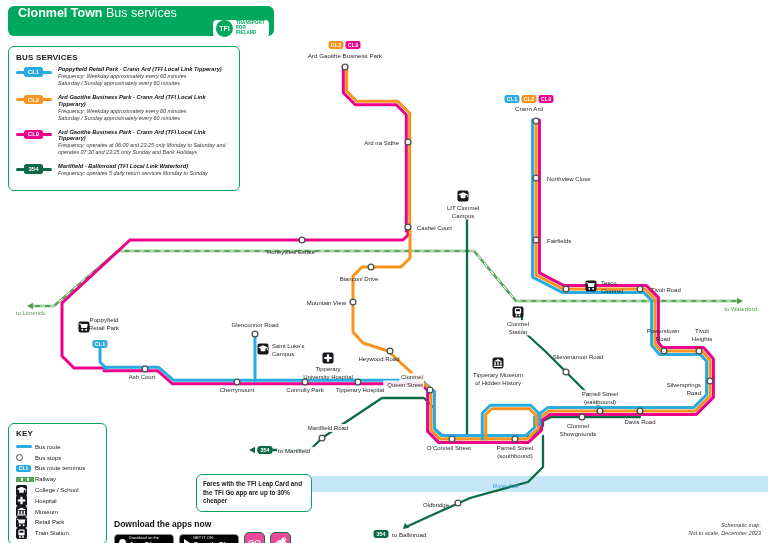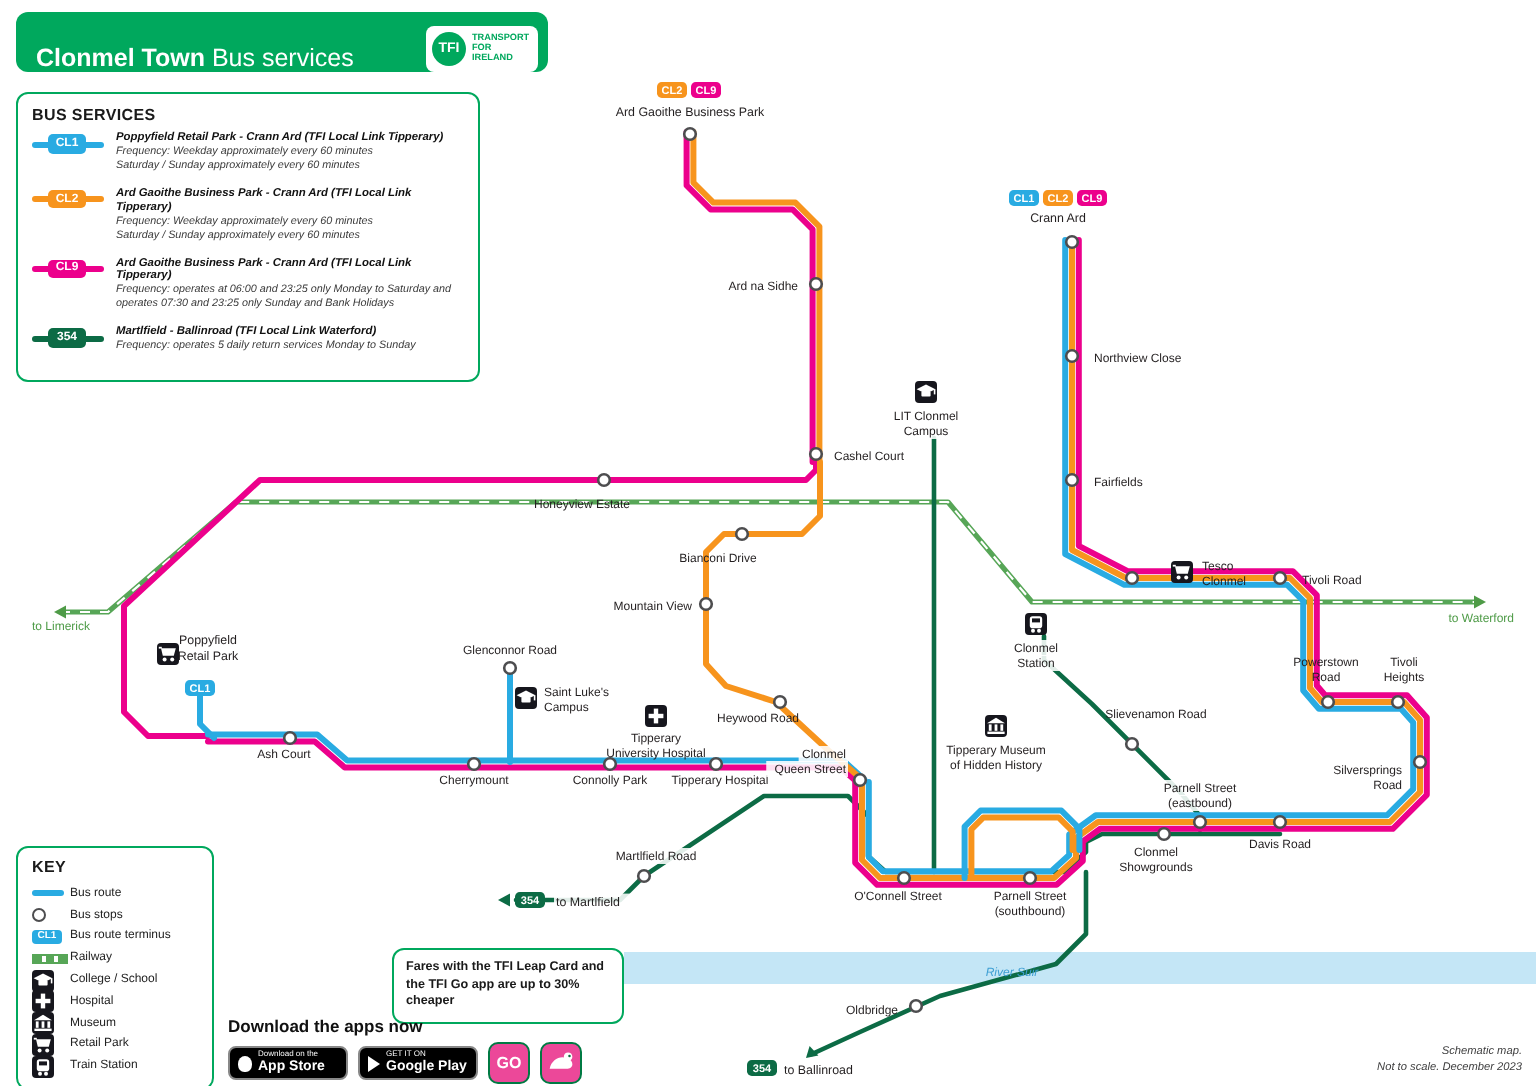--- a/index.html
+++ b/index.html
@@ -3,21 +3,21 @@
 <meta charset="utf-8">
 <style>
   html,body{margin:0;padding:0;}
   body{width:768px;height:543px;position:relative;background:#fff;overflow:hidden;
        font-family:"Liberation Sans",sans-serif;color:#231F20;}
   svg{font-family:"Liberation Sans",sans-serif;}
   #map{position:absolute;left:0;top:0;width:768px;height:543px;}
 
   
   #header{position:absolute;left:8px;top:6px;width:266px;height:30px;background:#00A85D;
-          border-radius:6px;display:flex;align-items:flex-end;padding:0 5px 0 10px;box-sizing:border-box;}
+          border-radius:6px;display:flex;align-items:flex-start;padding:0 5px 0 10px;box-sizing:border-box;flex-direction:column;}
   .h-title{color:#fff;font-size:12.5px;white-space:nowrap;}
   .h-title b{font-weight:bold;}
   .tfi-logo{margin-left:auto;background:#fff;border-radius:4px;width:56px;height:23px;
             display:flex;align-items:center;padding:0 3px;box-sizing:border-box;}
   .tfi-circle{width:17px;height:17px;border-radius:50%;background:#00A85D;color:#fff;
               font-size:7px;font-weight:bold;display:flex;align-items:center;justify-content:center;}
   .tfi-text{color:#00A85D;font-size:4.6px;font-weight:bold;line-height:1.08;margin-left:3px;}
 
   
   .panel{position:absolute;background:#fff;border:1.6px solid #00A85D;border-radius:6px;box-sizing:border-box;}
@@ -39,21 +39,21 @@
   .k-stop{width:5px;height:5px;border:1.3px solid #4D4D4F;border-radius:50%;background:#fff;}
   .k-badge{width:15px;height:7.5px;background:#29ABE2;border-radius:2px;color:#fff;font-size:5px;
            font-weight:bold;display:flex;align-items:center;justify-content:center;}
   .k-rail{width:16px;height:3px;background:repeating-linear-gradient(90deg,#57A657 0 4px,#fff 4px 6px);
           border:0.5px solid #57A657;}
 
   #fares{left:196px;top:474px;width:116px;padding:5px 6px;font-size:6.3px;font-weight:600;
          color:#1A1A1A;line-height:1.35;}
 
   #apps{position:absolute;left:114px;top:508px;width:200px;}
-  .apps-heading{font-size:8.5px;font-weight:bold;color:#111;margin-bottom:3px;}
+  .apps-heading{font-size:8.5px;font-weight:bold;color:#111;margin-bottom:3px;margin-top:11px;}
   .apps-row{display:flex;gap:5px;align-items:center;}
   .store-badge{width:60px;height:17px;background:#000;border-radius:4px;color:#fff;display:flex;
                align-items:center;padding:1px 4px;box-sizing:border-box;border:0.5px solid #888;}
   .store-col{display:flex;flex-direction:column;justify-content:center;}
   .store-small{font-size:4px;line-height:1.2;}
   .store-big{font-size:7px;font-weight:bold;line-height:1.1;white-space:nowrap;}
   .play-tri{width:0;height:0;border-top:4px solid transparent;border-bottom:4px solid transparent;
             border-left:6px solid #fff;margin-right:3px;}
   .apple-dot{width:7px;height:8px;background:#fff;border-radius:50% 50% 45% 45%;margin-right:3px;}
   .app-icon{width:21px;height:21px;border-radius:5px;background:#ec4899;color:#fff;display:flex;

